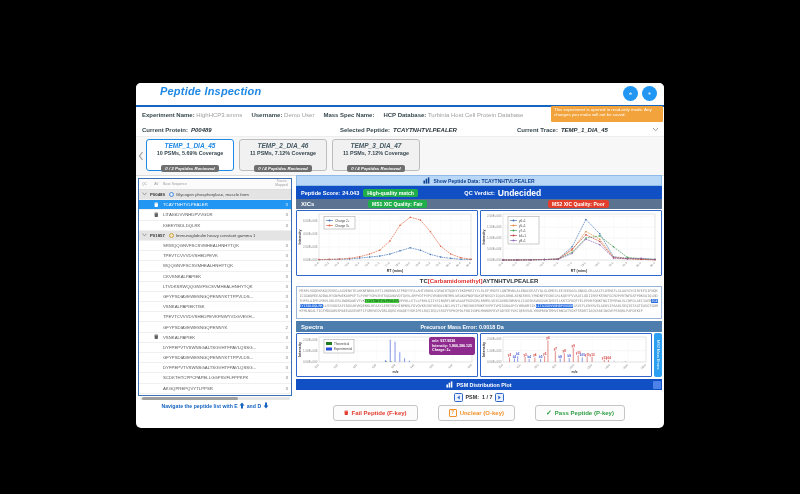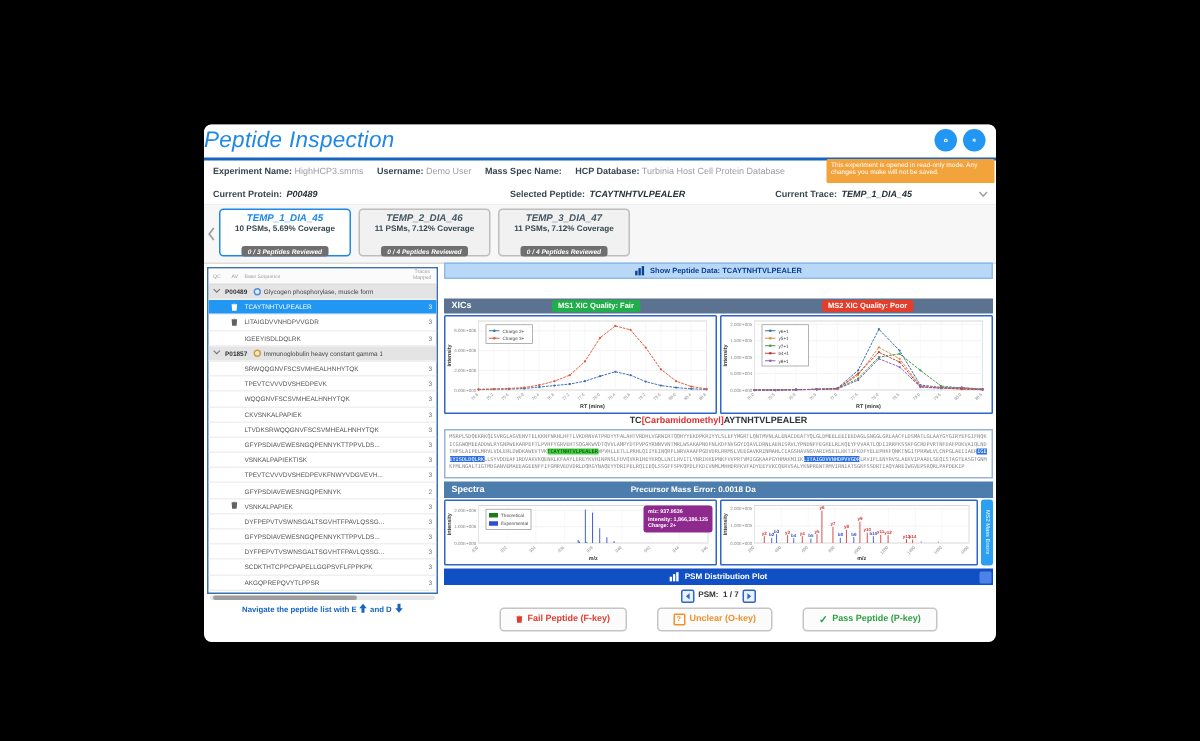--- a/index.html
+++ b/index.html
@@ -4,21 +4,21 @@
 <style>
   html,body{margin:0;padding:0;background:#000;}
   .stage{position:relative;width:800px;height:494px;background:#000;overflow:hidden;
          font-family:"Liberation Sans",sans-serif;}
   .app{position:absolute;left:136px;top:83px;width:528px;height:345px;background:#fff;
        border-radius:5px;overflow:hidden;box-shadow:0 0 6px rgba(0,0,0,.6);}
 
   
   .titlebar{position:absolute;left:0;top:0;width:100%;height:22px;background:#fff;
             border-bottom:2px solid #1565c0;}
-  .app-title{position:absolute;left:0;top:2px;font-size:15px;font-weight:normal;font-style:italic;
+  .app-title{position:absolute;left:24px;top:2px;font-size:11px;font-weight:bold;font-style:italic;
              color:#1e88e5;letter-spacing:.2px;}
   .circle-btn{position:absolute;top:3px;width:15px;height:15px;border-radius:50%;
               background:#2196f3;border:none;display:flex;align-items:center;justify-content:center;cursor:pointer;}
   .circle-btn svg{display:block;}
 
   
   .info-bar{position:absolute;left:0;top:24px;width:100%;height:15px;display:flex;align-items:center;
             gap:9px;padding-left:6px;box-sizing:border-box;font-size:6px;color:#424242;}
   .info-bar .lbl{font-weight:bold;color:#37474f;white-space:nowrap;}
   .info-bar .val{color:#9e9e9e;white-space:nowrap;}
@@ -379,20 +379,29 @@
 
       <div class="show-bar">
         <svg width="7" height="7" viewBox="0 0 8 8">
           <rect x="0.5" y="4" width="1.8" height="3.5" fill="#0b3f91"></rect>
           <rect x="3" y="2" width="1.8" height="5.5" fill="#0b3f91"></rect>
           <rect x="5.5" y="0.5" width="1.8" height="7" fill="#0b3f91"></rect>
           </svg>
         <span>Show Peptide Data: TCAYTNHTVLPEALER</span>
       </div>
 
+      <div class="score-bar">
+        <span class="b">Peptide Score:</span>
+        <span class="b" style="margin-left:2px;">24.043</span>
+        <span class="badge-green">High-quality match</span>
+        <span class="verdict-wrap">
+          <span class="b">QC Verdict:</span>
+          <span class="verdict-val">Undecided</span>
+        </span>
+      </div>
 
       <div class="xics-bar">
         <span>XICs</span>
         <span class="badge-ms1">MS1 XIC Quality:  Fair</span>
         <span class="badge-ms2">MS2 XIC Quality:  Poor</span>
       </div>
 
       <div id="ms1xic" class="chart-panel"><svg width="178" height="62" viewBox="0 0 178 62">
             <rect x="22" y="3" width="152" height="46" fill="#fff" stroke="#c9c9c9" stroke-width="0.5"></rect>
             <line x1="22" x2="174" y1="49" y2="49" stroke="#ebebeb" stroke-width="0.4"></line>

